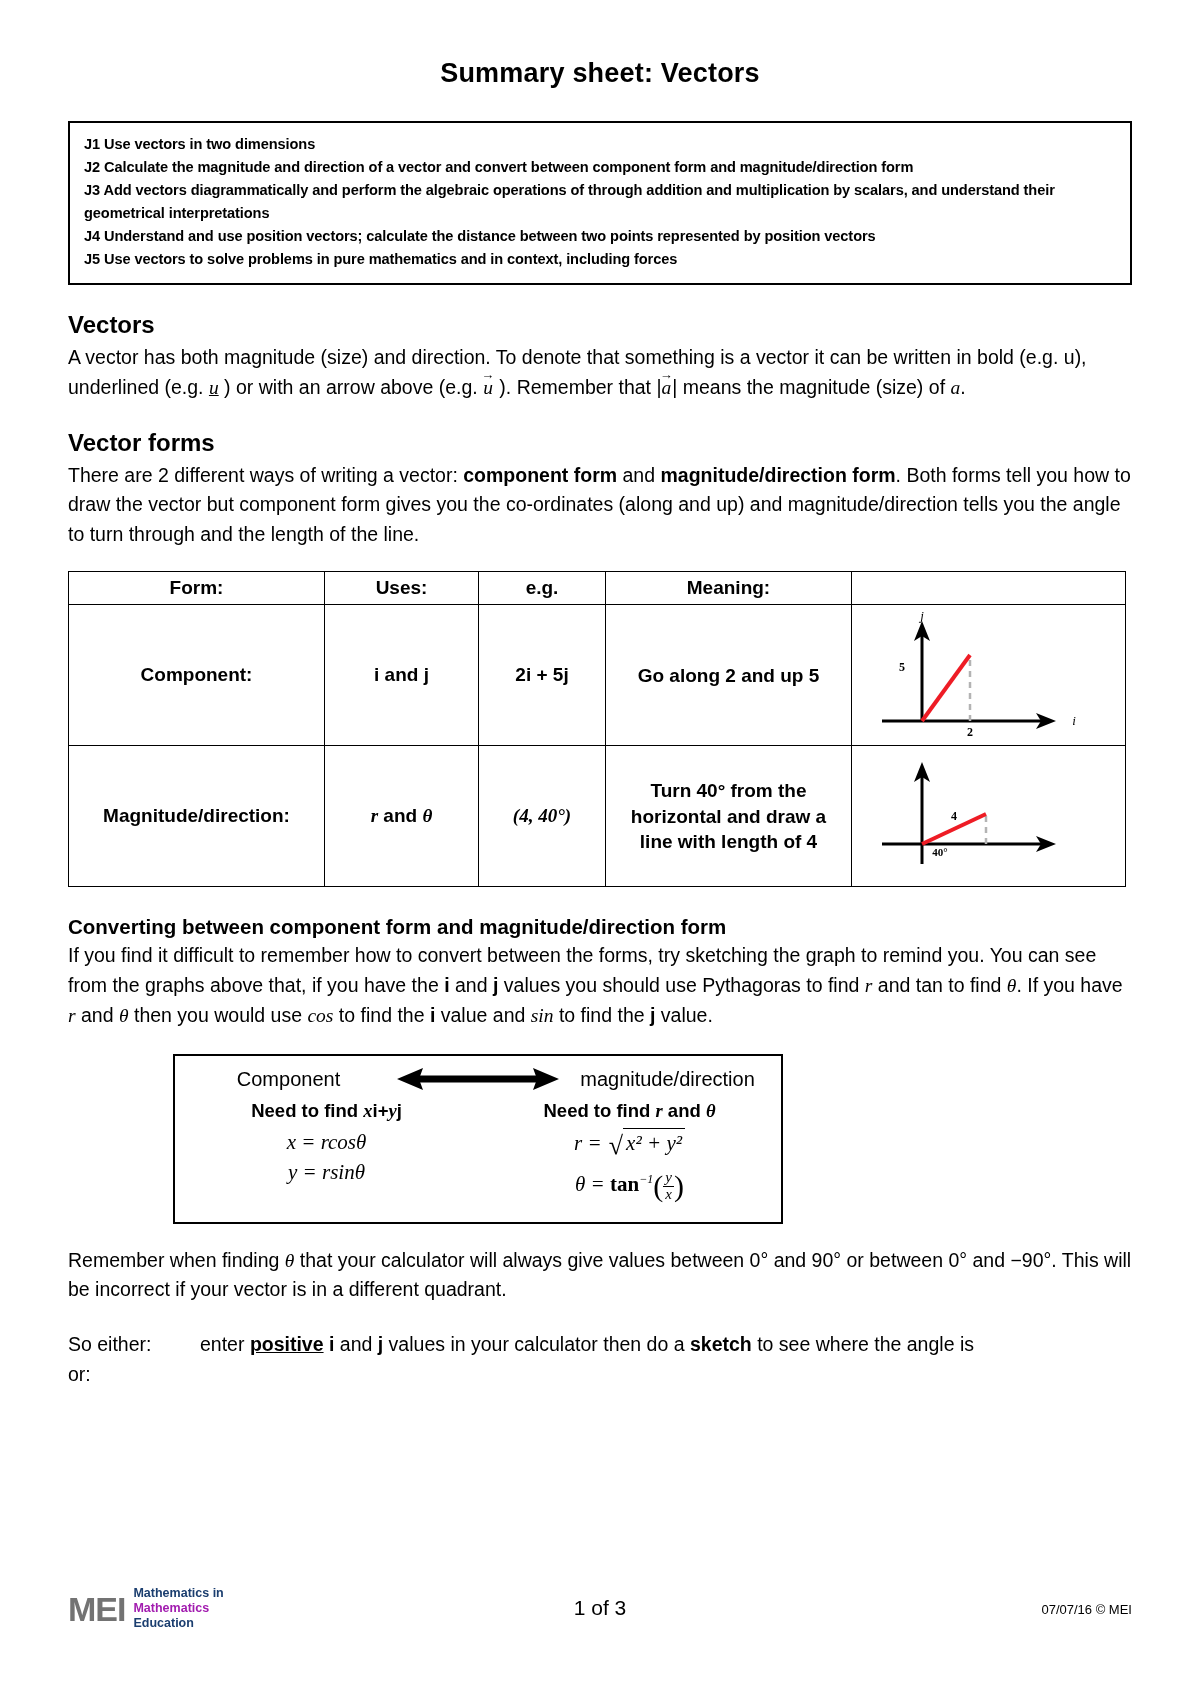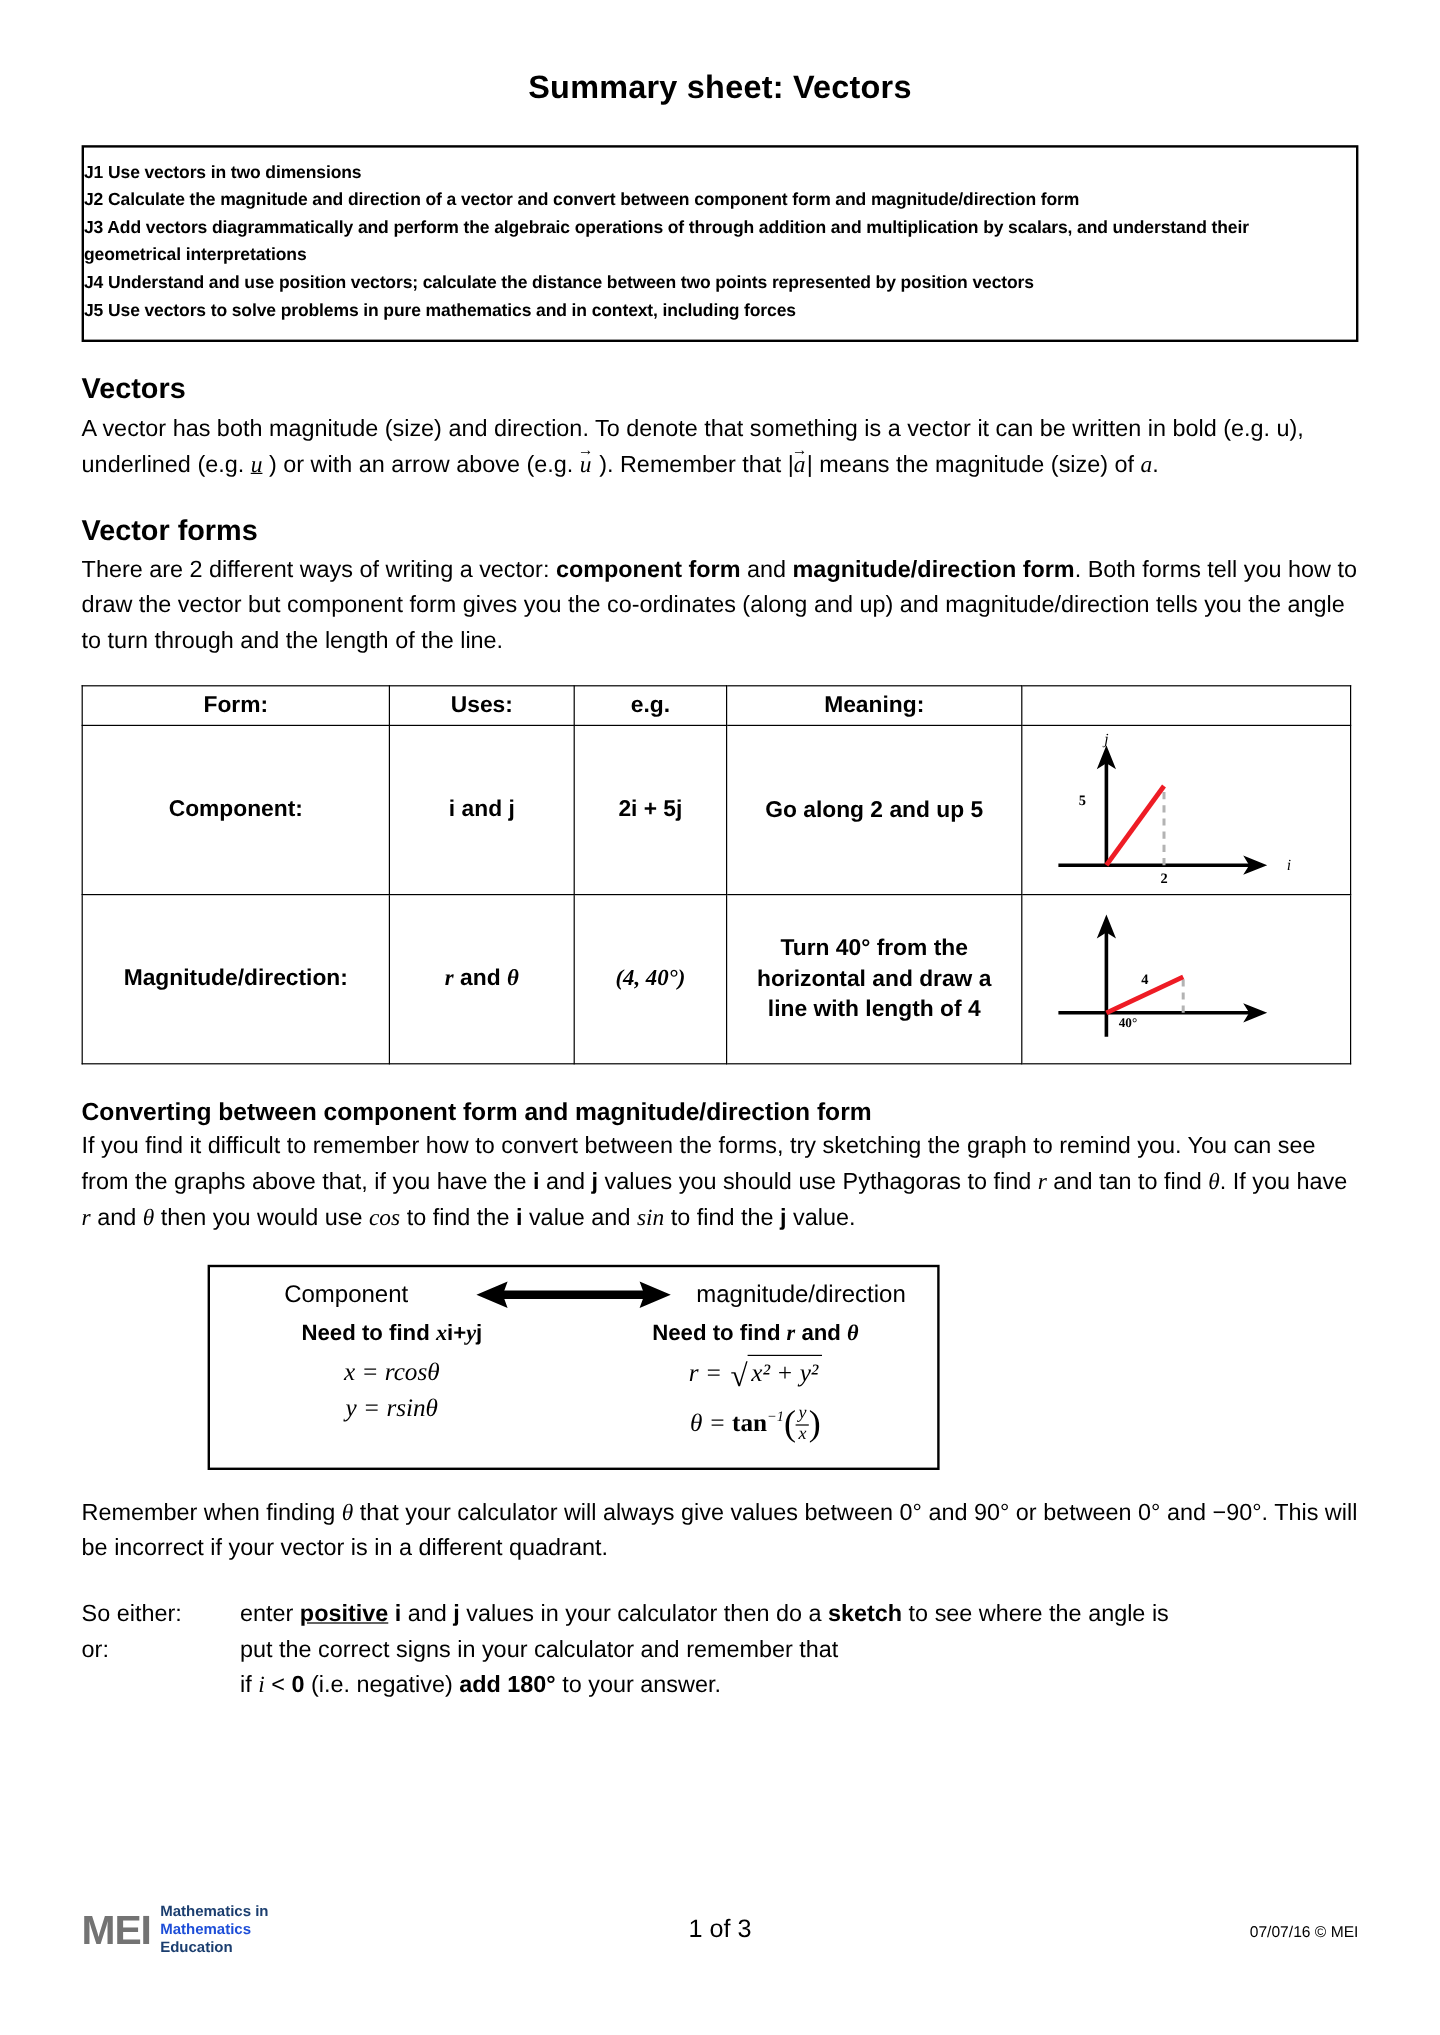--- a/index.html
+++ b/index.html
@@ -23,21 +23,21 @@
   .doc-title {
     text-align: center;
     font-size: 27px;
     font-weight: bold;
     margin: 58px 0 0 0;
     letter-spacing: 0.2px;
   }
   .objectives-box {
     border: 2px solid #000;
     margin-top: 32px;
-    padding: 10px 14px 12px 0;
+    padding: 10px 14px 12px 14px;
   }
   .objective {
     font-size: 14.6px;
     font-weight: bold;
     line-height: 1.58;
     letter-spacing: -0.1px;
   }
   h2.section {
     font-size: 24px;
     font-weight: bold;
@@ -201,21 +201,21 @@
     color: #737373;
     letter-spacing: -1px;
     line-height: 1;
   }
   .logo-tag {
     font-size: 12.5px;
     font-weight: bold;
     color: #1b3e6f;
     line-height: 1.2;
   }
-  .logo-tag .cyan { color: #1d4ed8; }
+  .logo-tag .cyan { color: #a21caf; }
   .page-num {
     position: absolute;
     left: 0; right: 0;
     top: 10px;
     text-align: center;
     font-size: 21px;
   }
   .foot-right {
     position: absolute;
     right: 0;
@@ -329,24 +329,20 @@
       </div>
     </div>
   </div>
 
   <div class="note"><span>Remember when finding </span><span class="mi">θ</span><span> that your calculator will always give values between 0° and 90° or between 0° and −90°. This will be incorrect if your vector is in a different quadrant.</span></div>
 
   <div class="either-grid">
     <div class="k">So either:</div>
     <div><span>enter </span><span class="bld u">positive</span><span> </span><span class="bld">i</span><span> and </span><span class="bld">j</span><span> values in your calculator then do a </span><span class="bld">sketch</span><span> to see where the angle is</span></div>
     <div class="k">or:</div>
-    <div>
-      <div>put the correct signs in your calculator and remember that</div>
-      <div><span>if </span><span class="mi">i</span><span> &lt; </span><span class="bld">0</span><span> (i.e. negative) </span><span class="bld">add 180°</span><span> to your answer.</span></div>
-    </div>
   </div>
 
   <div class="footer">
     <div class="logo">
       <span class="logo-mark">MEI</span>
       <span class="logo-tag">
         <span style="display:block">Mathematics in</span>
         <span class="cyan" style="display:block">Mathematics</span>
         <span style="display:block">Education</span>
       </span>

